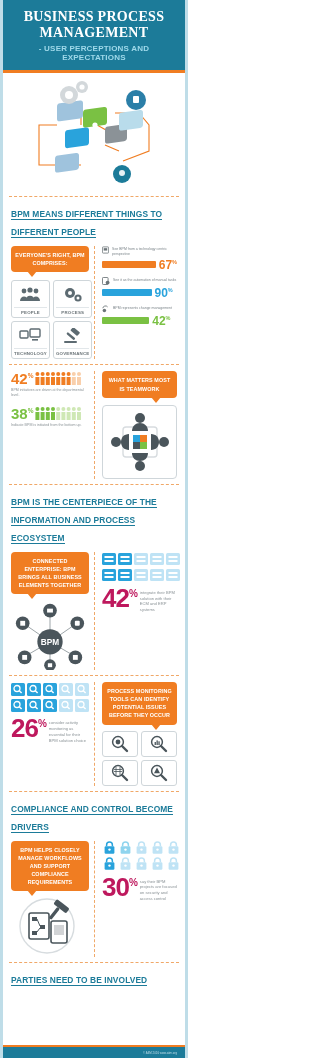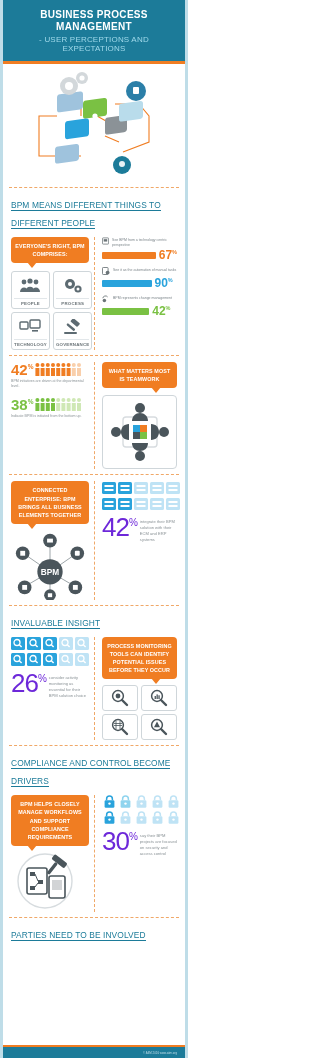--- a/index.html
+++ b/index.html
@@ -19,30 +19,30 @@
 
   
   .header {
     background: #1c7b99;
     border-bottom: 3px solid #f07d22;
     padding: 9px 6px 8px 6px;
     text-align: center;
   }
   .header h1 {
     color: #ffffff;
-    font-size: 10px;
+    font-size: 14px;
     letter-spacing: 0.3px;
     font-weight: bold;
     line-height: 1.15;
-    font-family: Liberation Sans, sans-serif;
+    font-family: Liberation Serif, serif;
   }
   .header h2 {
     color: #9fd9ea;
     font-size: 8px;
-    font-weight: normal;
+    font-weight: bold;
     margin-top: 3px;
     letter-spacing: 0.2px;
   }
 
   
   .hero {
     height: 118px;
     position: relative;
     background: #ffffff;
   }
@@ -51,21 +51,21 @@
   
   .section { padding: 0 8px; position: relative; }
   .dashed-sep {
     border-top: 1px dashed #f0a868;
     margin: 5px 6px 6px 6px;
     height: 0;
   }
   .sec-title {
     color: #1c7b99;
     font-size: 8.4px;
-    font-weight: normal;
+    font-weight: bold;
     line-height: 1.35;
     letter-spacing: 0.1px;
     border-bottom: 1px solid #1c7b99;
     display: inline;
     box-decoration-break: clone;
     -webkit-box-decoration-break: clone;
   }
   .sec-title-wrap { margin-bottom: 7px; }
   .cols {
     display: flex;
@@ -143,37 +143,37 @@
   
   .picto-row { margin-bottom: 8px; }
   .picto-top { display: flex; align-items: center; gap: 2px; }
   .picto-num { font-size: 15px; font-weight: bold; line-height: 1; }
   .picto-num sup { font-size: 6.5px; }
   .picto-people { display: flex; gap: 1px; }
   .picto-note { font-size: 3.6px; color: #8a9296; line-height: 1.4; margin-top: 2px; }
 
   
   .bigstat { display: flex; align-items: flex-start; gap: 3px; margin-top: 5px; }
-  .bigstat .num { font-size: 26px; font-weight: normal; color: #6d28d9; line-height: 0.85; letter-spacing: -1px; }
+  .bigstat .num { font-size: 26px; font-weight: bold; color: #be185d; line-height: 0.85; letter-spacing: -1px; }
   .bigstat .num sup { font-size: 10px; }
   .bigstat .desc { font-size: 4.1px; color: #8a9296; line-height: 1.45; padding-top: 3px; }
 
   
   .matrix { display: grid; grid-template-columns: repeat(5, 1fr); gap: 2px; }
   .matrix .m-cell { aspect-ratio: 1/1; display:flex; align-items:center; justify-content:center; }
 
   
   .boxgrid { display: grid; grid-template-columns: 1fr 1fr; gap: 3px; margin-top: 6px; }
   .boxgrid .b-cell {
     border: 1px solid #cfd6da; border-radius: 3px;
     height: 26px; display:flex; align-items:center; justify-content:center;
   }
 
   
-  .circle-ill { display:flex; justify-content:flex-start; align-items:center; margin-top: 4px; }
+  .circle-ill { display:flex; justify-content:flex-end; align-items:center; margin-top: 4px; }
 
   
   .panel {
     border: 1px solid #cfd6da; border-radius: 4px;
     margin-top: 7px; height: 74px;
     display:flex; align-items:center; justify-content:center;
     background: #fff;
   }
   .bottombar { position: absolute; bottom: 0; left: 0; right: 0; height: 13px; background: #1c7b99; border-top: 2px solid #f07d22; }
   .bottombar .cr { color: #bfdde8; font-size: 2.9px; text-align: right; padding: 4px 8px 0 0; }
@@ -467,20 +467,21 @@
               <rect x="33" y="31" width="7" height="7" fill="#7ac143"></rect>
             </g>
           </svg>
         </div>
       </div>
     </div>
   </div>
 
   <div class="dashed-sep"></div>
   <div class="section">
+    <div class="sec-title-wrap"><span class="sec-title">BPM IS THE CENTERPIECE OF THE INFORMATION AND PROCESS ECOSYSTEM</span></div>
     <div class="cols">
       <div class="col-l">
         <div class="bubble">CONNECTED ENTERPRISE: BPM BRINGS ALL BUSINESS ELEMENTS TOGETHER</div>
         <div class="circle-ill">
           <svg width="80" height="72" viewBox="0 0 80 72">
             <g stroke="#9aa2a7" stroke-width="1" fill="none">
               <line x1="40" y1="44" x2="40" y2="14"></line>
                 <line x1="40" y1="44" x2="14" y2="26"></line>
               <line x1="40" y1="44" x2="66" y2="26"></line>
                 <line x1="40" y1="44" x2="16" y2="58"></line>
@@ -584,21 +585,20 @@
         <div class="bigstat">
           <span class="num"><span>42</span><sup>%</sup></span>
           <span class="desc">integrate their BPM solution with their ECM and ERP systems</span>
         </div>
       </div>
     </div>
   </div>
 
   <div class="dashed-sep"></div>
   <div class="section">
-    <div class="sec-title-wrap"><span class="sec-title">INVALUABLE INSIGHT</span></div>
     <div class="cols">
       <div class="col-l">
         <div class="matrix">
           <div class="m-cell">
               <svg width="14" height="13" viewBox="0 0 14 13">
                 <rect width="14" height="13" rx="1.5" fill="#29a3dc"></rect>
                 <circle cx="6" cy="5.5" r="3" fill="none" stroke="#fff" stroke-width="1.3"></circle>
                 <path d="M8.3 7.8L10.6 10" stroke="#fff" stroke-width="1.5"></path>
               </svg>
             </div>

